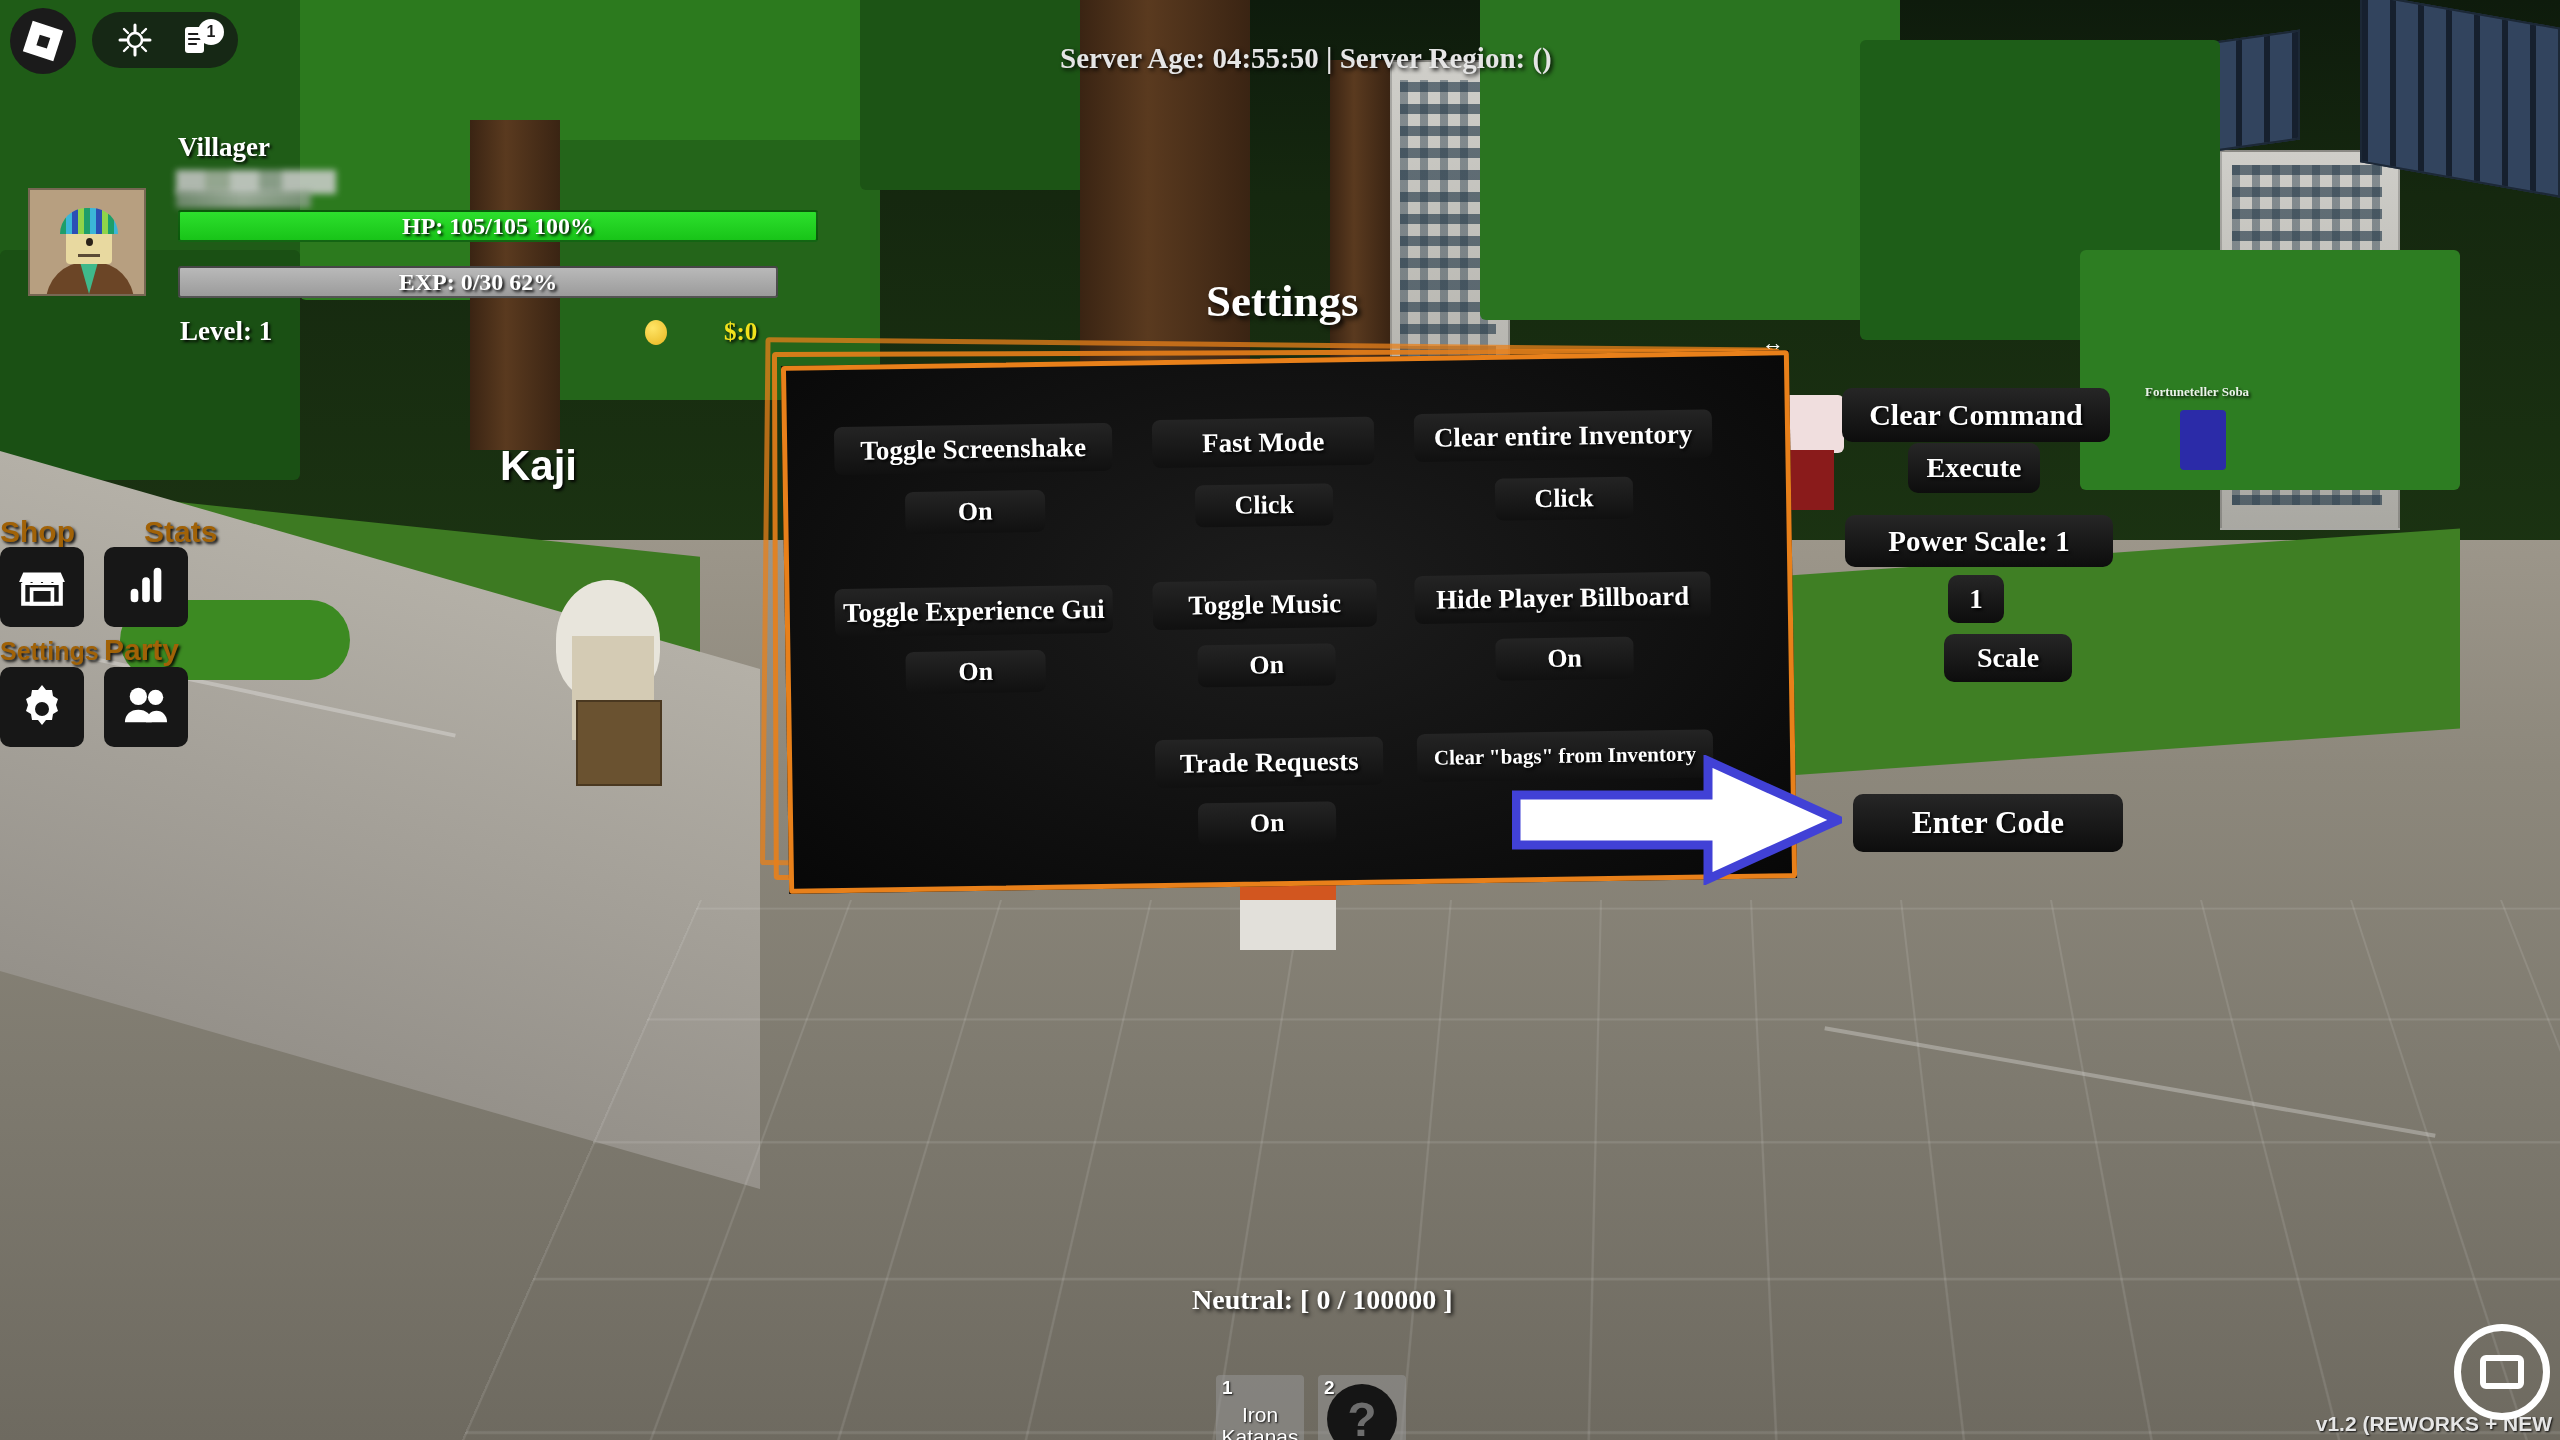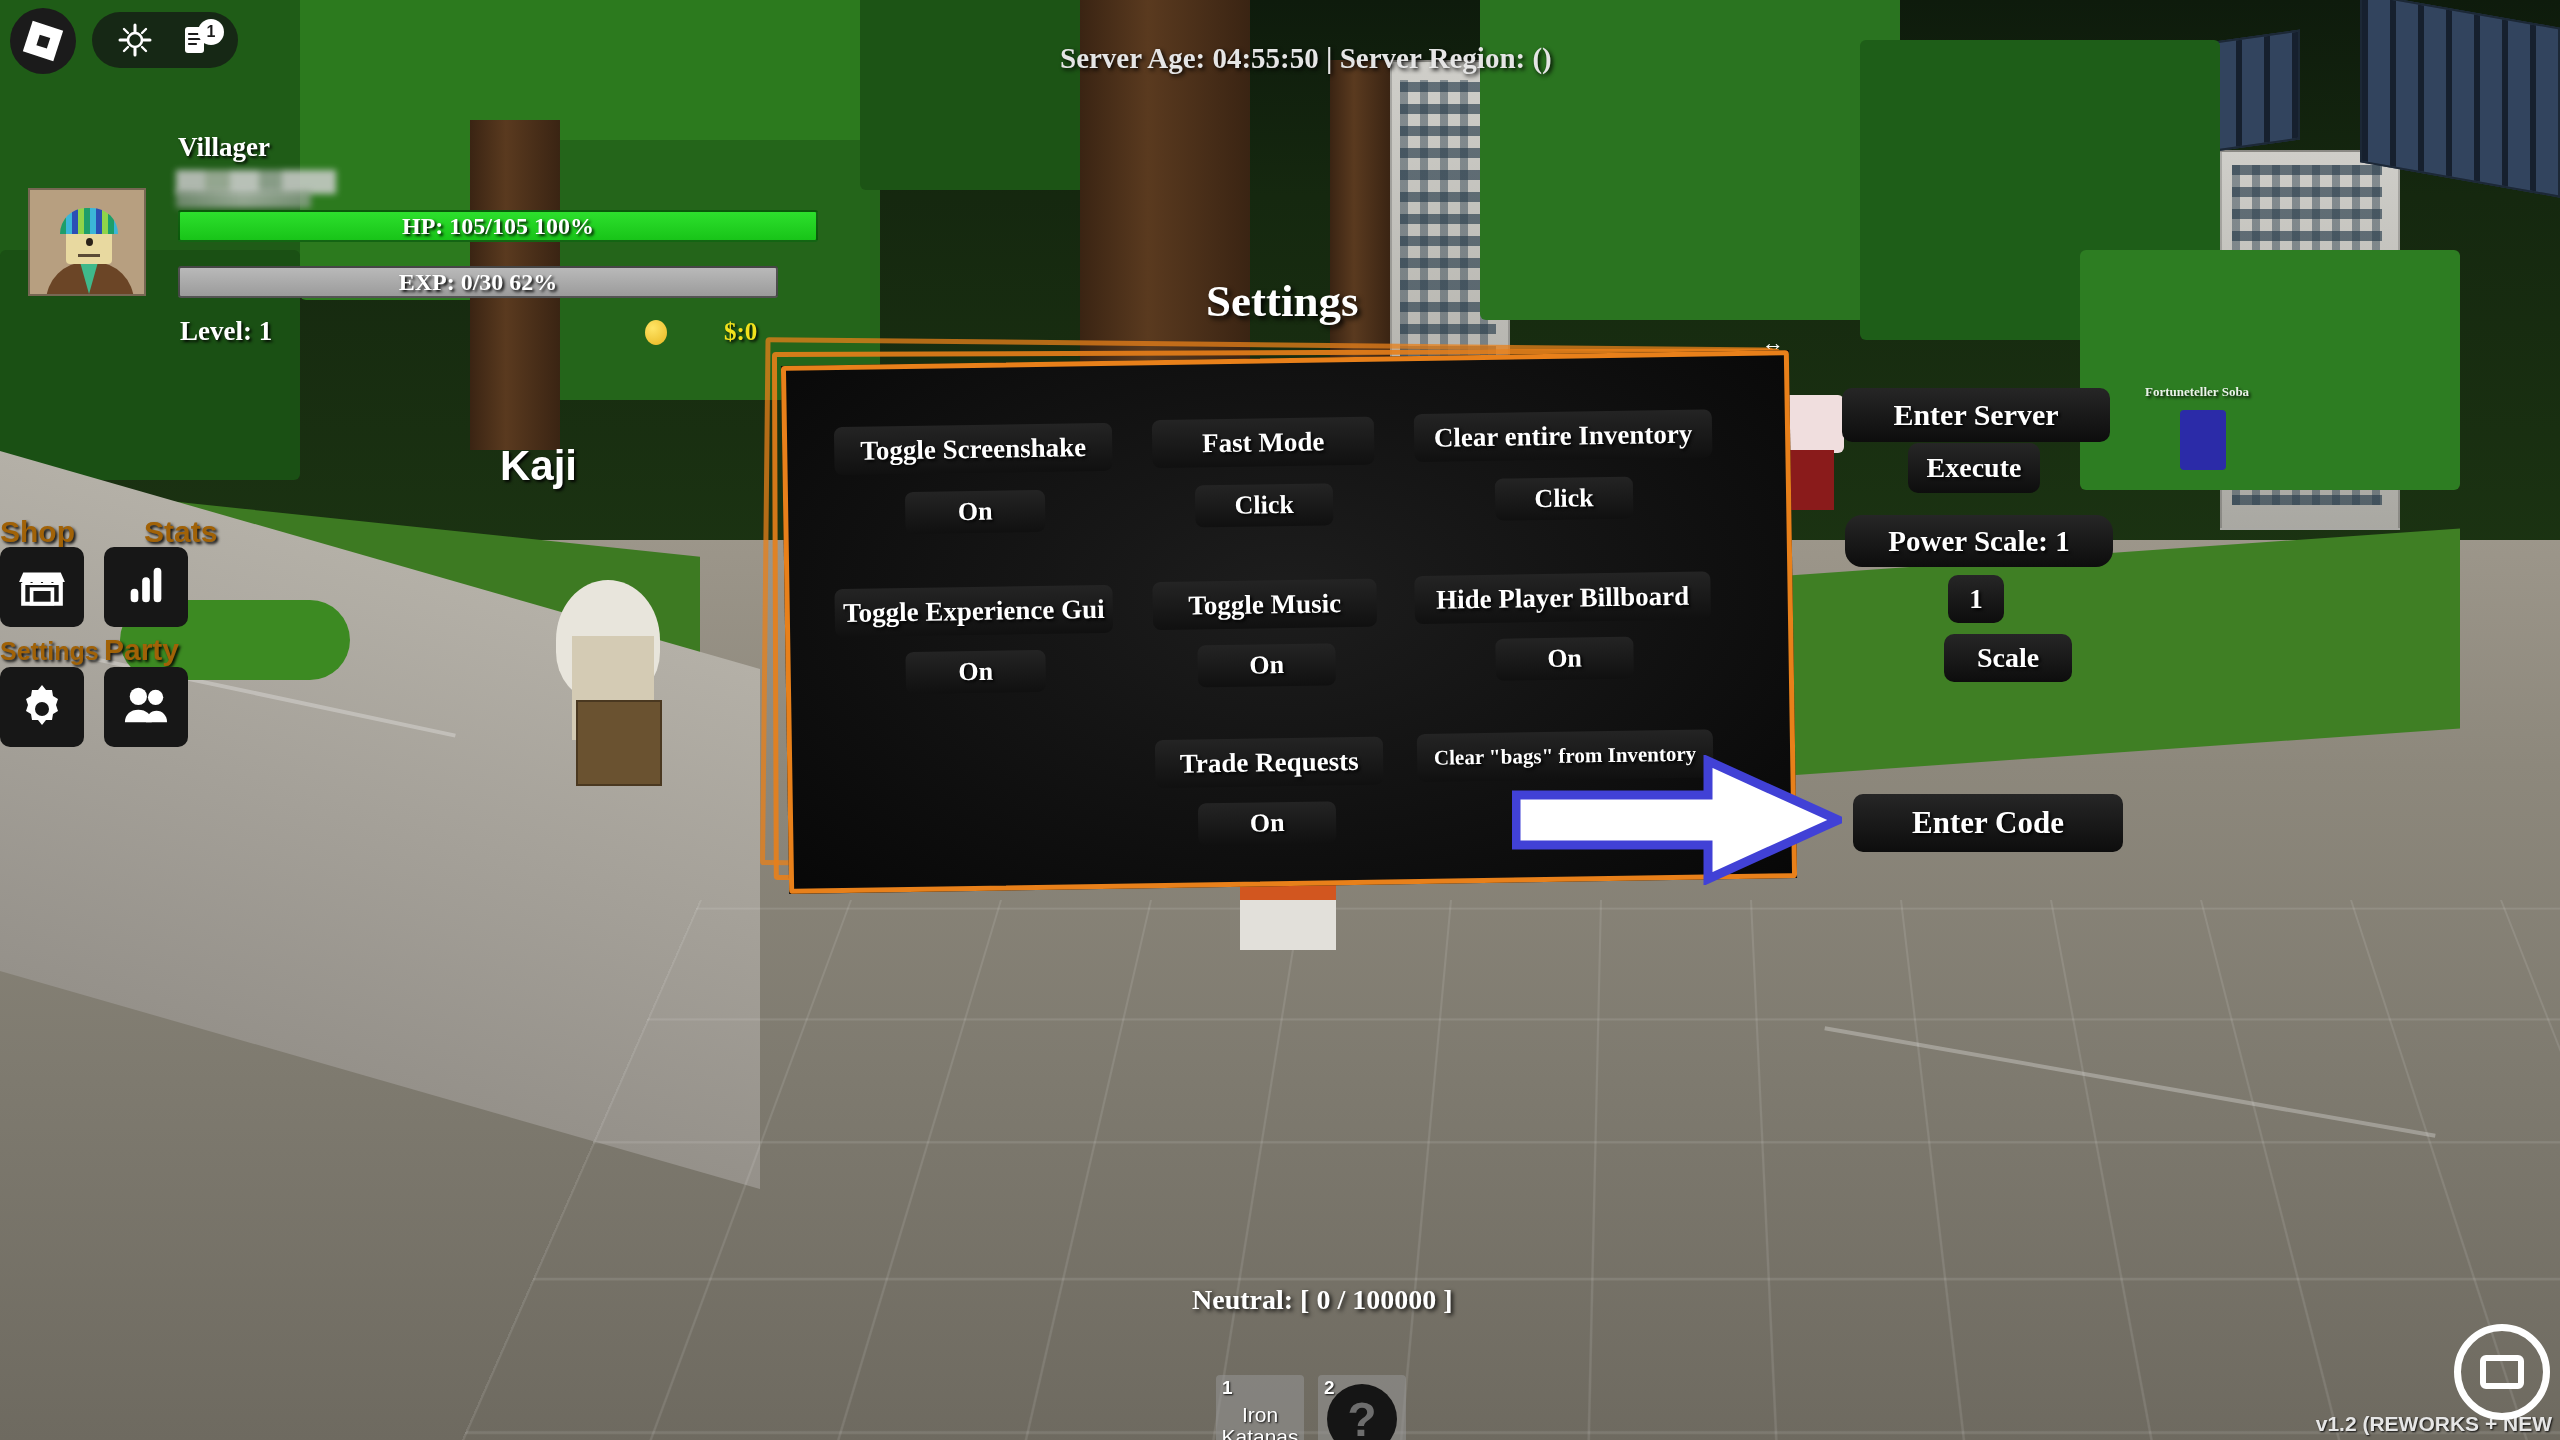--- a/index.html
+++ b/index.html
@@ -434,23 +434,23 @@
   <div class="btn btn-main" style="left:630px;top:220px;width:296px;">Hide Player Billboard</div>
   <div class="btn btn-val" style="left:710px;top:284px;width:138px;">On</div>
 
   <div class="btn btn-main" style="left:368px;top:380px;width:228px;">Trade Requests</div>
   <div class="btn btn-val" style="left:410px;top:444px;width:138px;">On</div>
 
   <div class="btn" style="left:630px;top:378px;width:296px;height:48px;font-size:21px;">Clear "bags" from Inventory</div>
 </div>
 
 <div id="right-panel">
-  <div class="rbtn" style="left:1842px;top:388px;width:268px;height:54px;font-size:30px;">Enter Server</div>
+  <div class="rbtn" style="left:1842px;top:388px;width:268px;height:54px;font-size:30px;">Clear Command</div>
   <div class="rbtn" style="left:1908px;top:443px;width:132px;height:50px;font-size:28px;">Execute</div>
-  <div class="rbtn" style="left:1845px;top:515px;width:268px;height:52px;font-size:29px;border-radius:17px;">Power Scale: 1</div>
+  <div class="rbtn" style="left:1845px;top:515px;width:268px;height:52px;font-size:29px;">Power Scale: 1</div>
   <div class="rbtn" style="left:1948px;top:575px;width:56px;height:48px;font-size:27px;">1</div>
   <div class="rbtn" style="left:1910px;top:634px;width:128px;height:48px;font-size:28px;margin-left:34px;">Scale</div>
   <div class="rbtn" style="left:1853px;top:794px;width:270px;height:58px;font-size:31px;">Enter Code</div>
 </div>
 
 <div id="arrow">
   <svg viewBox="0 0 330 130" width="330" height="130">
     <path d="M4 40 L196 40 L196 6 L326 65 L196 124 L196 90 L4 90 Z" fill="#ffffff" stroke="#4141d6" stroke-width="9" stroke-linejoin="miter"></path>
   </svg>
 </div>

